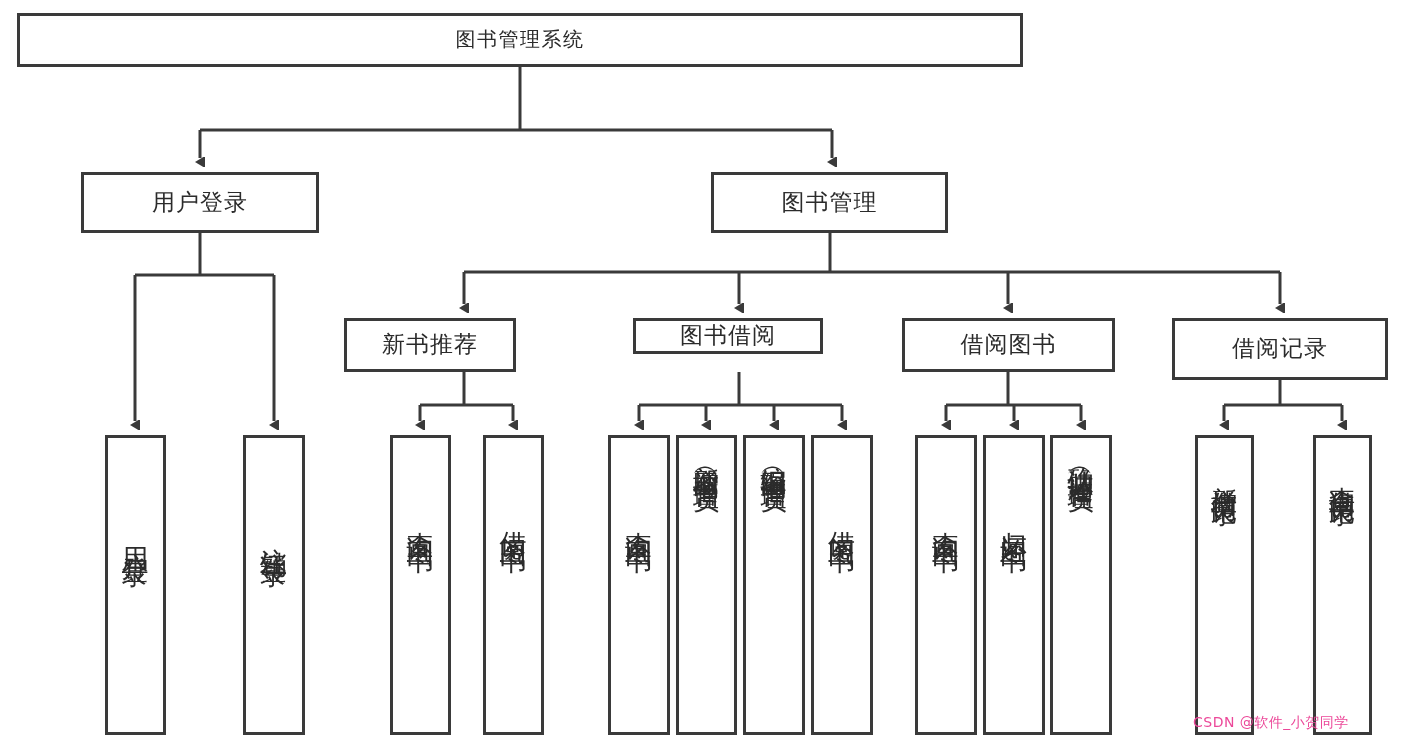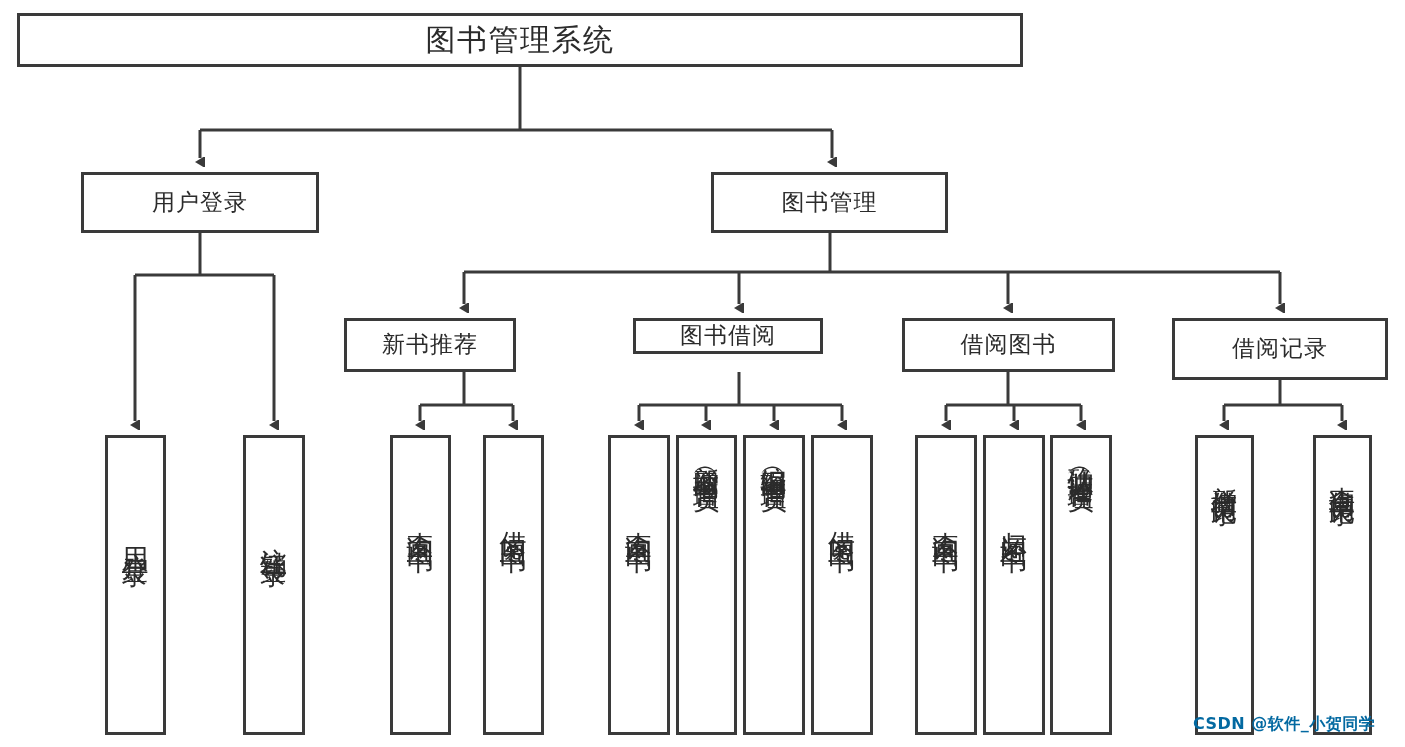--- a/index.html
+++ b/index.html
@@ -39,21 +39,21 @@
     display: block;
     text-align: center;
     line-height: 1.18;
   }
   
   .node.h .lbl {
     font-size: 23px;
     letter-spacing: 1px;
   }
   .node.root .lbl {
-    font-size: 30px;
+    font-size: 20px;
     letter-spacing: 1.5px;
   }
   
   .node.v {
     align-items: flex-start;
     padding-top: 10px;
   }
   .node.v .lbl {
     writing-mode: vertical-rl;
     text-orientation: upright;
@@ -61,25 +61,24 @@
     line-height: 1;
     letter-spacing: 5px;
     white-space: nowrap;
   }
   .node.v.tall .lbl {
     font-size: 26px;
     letter-spacing: 3px;
   }
   .watermark {
     position: absolute;
-    font-size: 16px;
-    color: #0369a1;
+    font-size: 14px;
+    color: #ec4899;
     white-space: nowrap;
     letter-spacing: 0.5px;
-    font-weight: bold;
   }
 </style>
 </head>
 <body>
 
 <div id="canvas">
 
   <svg class="wires" viewBox="0 0 1405 747" xmlns="http://www.w3.org/2000/svg">
     <defs>
       <marker id="ah" markerWidth="10" markerHeight="12" refX="1" refY="6" orient="auto" markerUnits="userSpaceOnUse">

